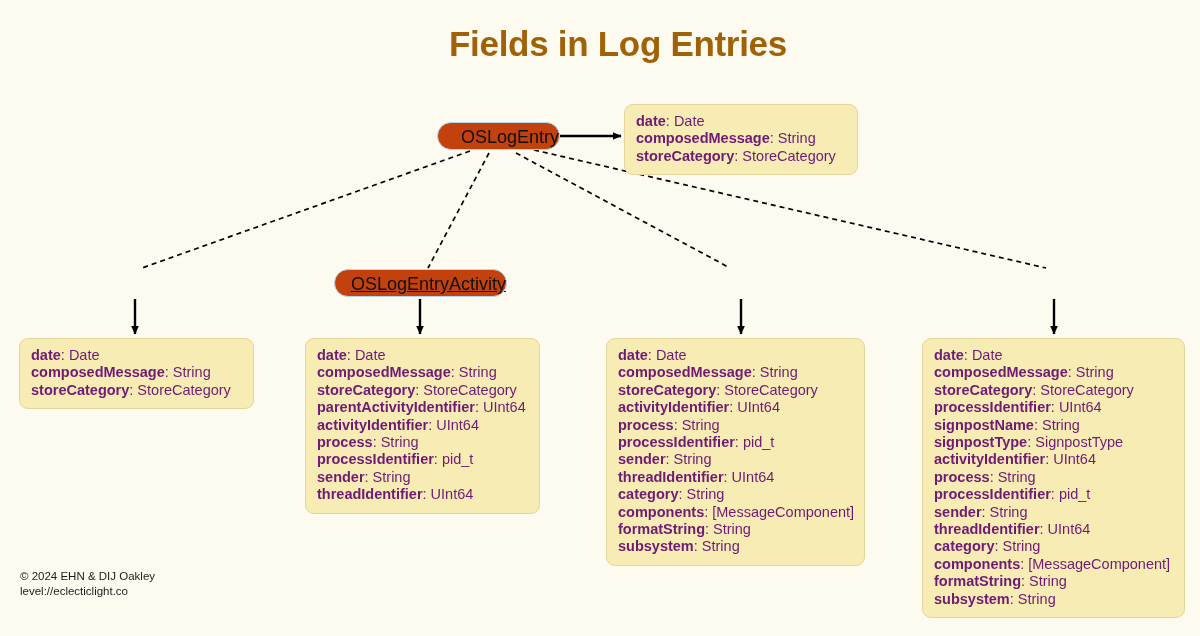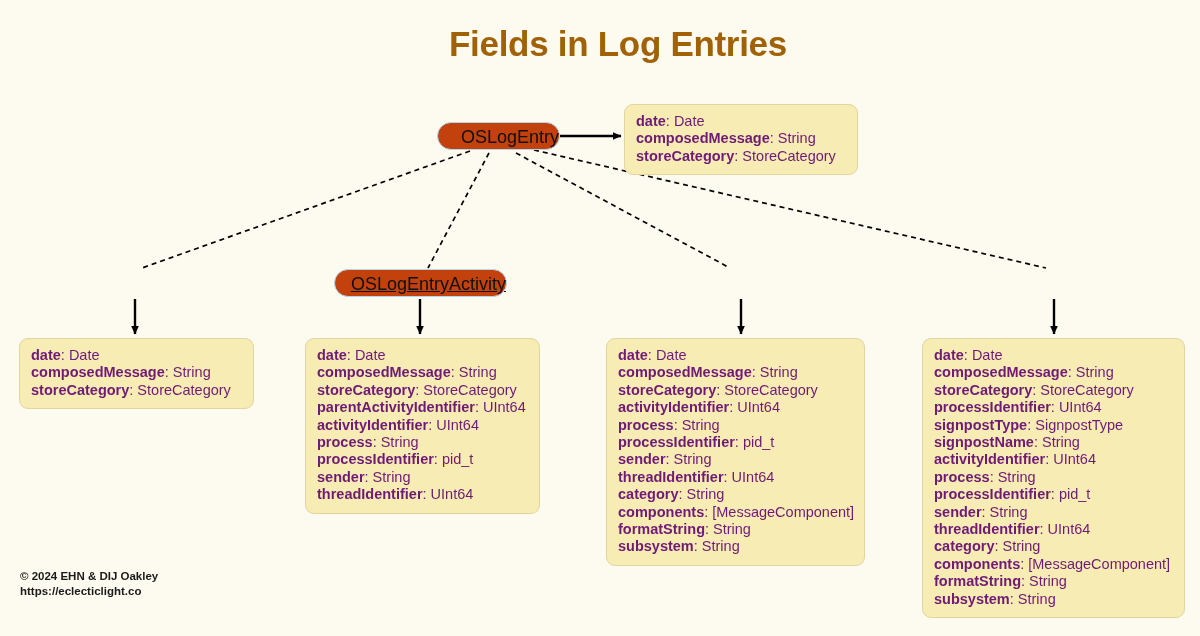--- a/index.html
+++ b/index.html
@@ -70,21 +70,20 @@
   .fieldbox .v {
     font-weight: normal;
   }
   .footer {
     position: absolute;
     left: 20px;
     top: 569px;
     font-size: 11.5px;
     line-height: 15px;
     color: #1a1a1a;
-    font-weight: bold;
   }
   .footer div { white-space: nowrap; }
 </style>
 </head>
 <body>
 
 <div id="canvas">
 
   <div class="title">Fields in Log Entries</div>
 
@@ -156,31 +155,31 @@
       <div class="row"><span class="k">components</span><span class="v">: [MessageComponent]</span></div>
       <div class="row"><span class="k">formatString</span><span class="v">: String</span></div>
       <div class="row"><span class="k">subsystem</span><span class="v">: String</span></div>
     </div>
 
   <div class="fieldbox" style="left:922px; top:338px; width:263px;">
       <div class="row"><span class="k">date</span><span class="v">: Date</span></div>
       <div class="row"><span class="k">composedMessage</span><span class="v">: String</span></div>
       <div class="row"><span class="k">storeCategory</span><span class="v">: StoreCategory</span></div>
       <div class="row"><span class="k">processIdentifier</span><span class="v">: UInt64</span></div>
+      <div class="row"><span class="k">signpostName</span><span class="v">: String</span></div>
       <div class="row"><span class="k">signpostType</span><span class="v">: SignpostType</span></div>
-      <div class="row"><span class="k">signpostName</span><span class="v">: String</span></div>
       <div class="row"><span class="k">activityIdentifier</span><span class="v">: UInt64</span></div>
       <div class="row"><span class="k">process</span><span class="v">: String</span></div>
       <div class="row"><span class="k">processIdentifier</span><span class="v">: pid_t</span></div>
       <div class="row"><span class="k">sender</span><span class="v">: String</span></div>
       <div class="row"><span class="k">threadIdentifier</span><span class="v">: UInt64</span></div>
       <div class="row"><span class="k">category</span><span class="v">: String</span></div>
       <div class="row"><span class="k">components</span><span class="v">: [MessageComponent]</span></div>
       <div class="row"><span class="k">formatString</span><span class="v">: String</span></div>
       <div class="row"><span class="k">subsystem</span><span class="v">: String</span></div>
     </div>
 
   <div class="footer">
     <div>© 2024 EHN &amp; DIJ Oakley</div>
-    <div>https://eclecticlight.co</div>
+    <div>level://eclecticlight.co</div>
   </div>
 
 </div>
 
 </body></html>

